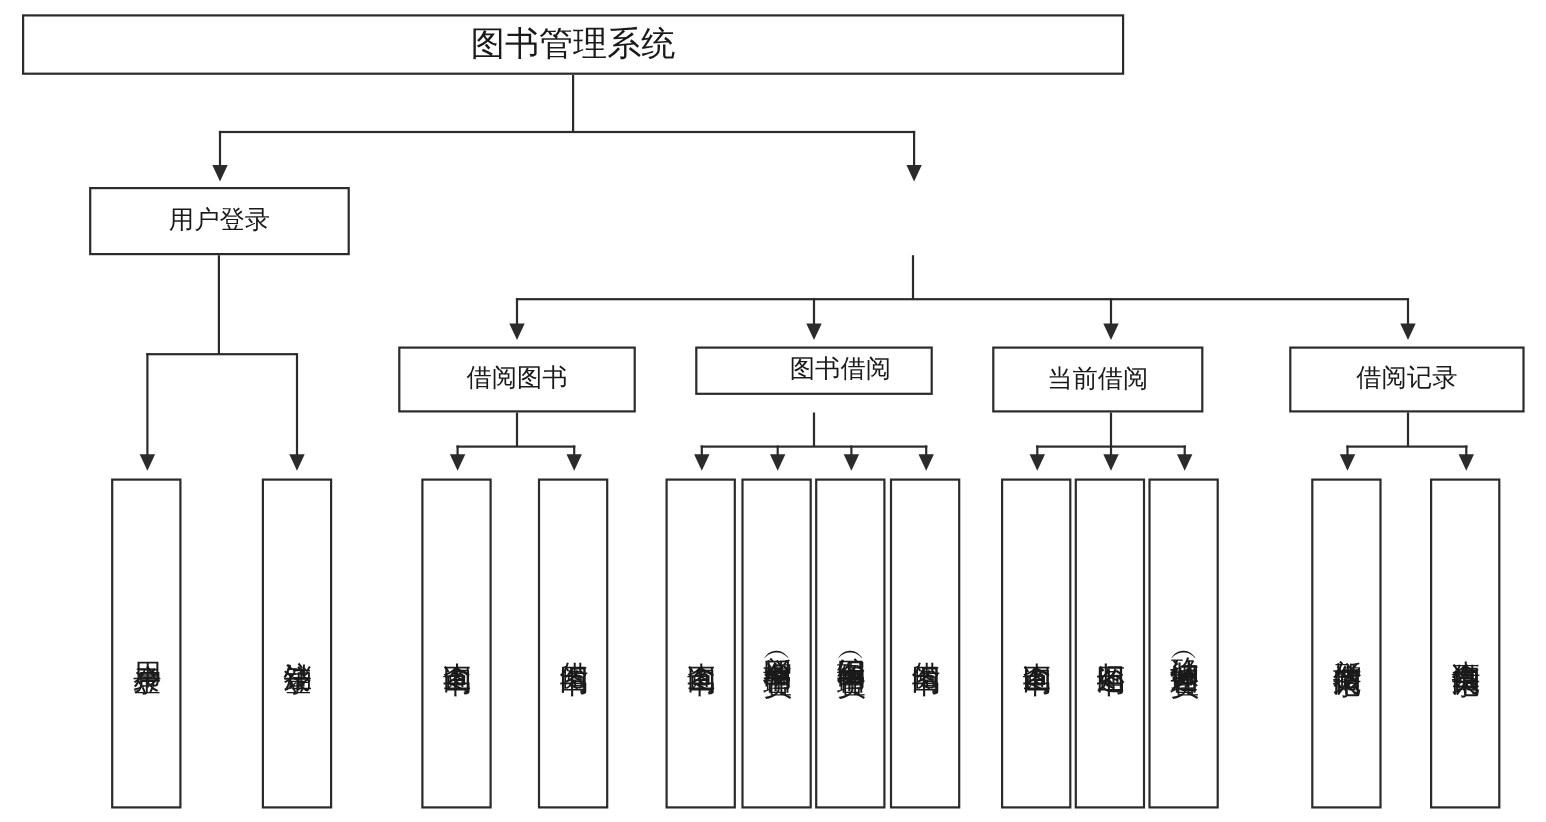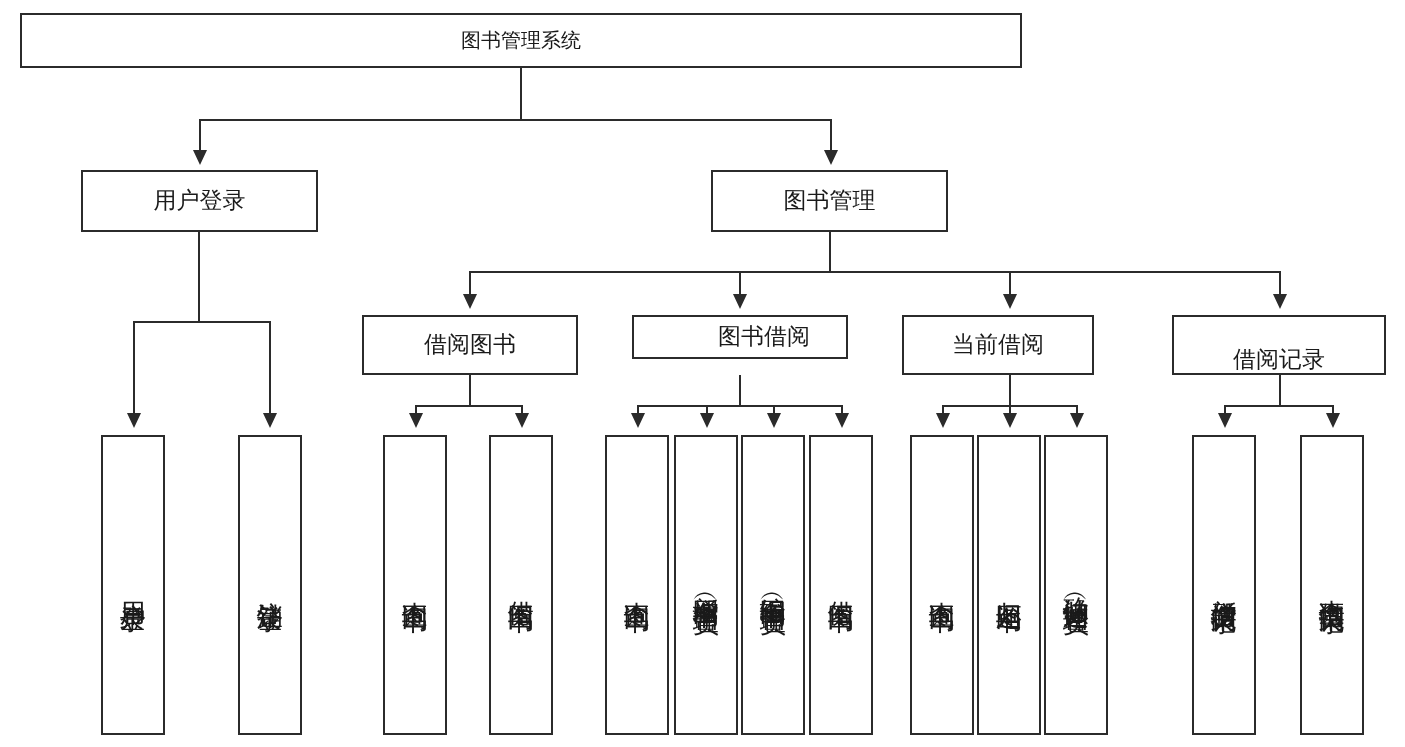--- a/index.html
+++ b/index.html
@@ -29,21 +29,21 @@
     justify-content: center;
     color: #1a1a1a;
   }
   .node-label {
     white-space: nowrap;
     line-height: 1.12;
   }
 
   
   .node.root { }
-  .node.root .node-label { font-size: 20px; }
+  .node.root .node-label { font-size: 31px; }
 
   
   .node.branch .node-label { font-size: 23px; }
 
   
   .node.leaf {
     align-items: center;
     justify-content: center;
   }
   .node.leaf .node-label {
@@ -95,23 +95,20 @@
   <div class="hline" style="left:199px; top:119px; width:633px;"></div>
   <div class="vline" style="left:199px; top:119px; height:32px;"></div>
   <div class="arrow" style="left:193px; top:150px;"></div>
   <div class="vline" style="left:830px; top:119px; height:32px;"></div>
   <div class="arrow" style="left:824px; top:150px;"></div>
 
   <div class="node branch" style="left:81px; top:170px; width:237px; height:62px;">
     <span class="node-label">用户登录</span>
   </div>
 
-  <div class="node branch" style="left:711px; top:170px; width:237px; height:62px;">
-    <span class="node-label">图书管理</span>
-  </div>
 
   <div class="vline" style="left:198px; top:232px; height:90px;"></div>
   <div class="hline" style="left:133px; top:321px; width:137px;"></div>
   <div class="vline" style="left:133px; top:321px; height:93px;"></div>
   <div class="arrow" style="left:127px; top:413px;"></div>
   <div class="vline" style="left:269px; top:321px; height:93px;"></div>
   <div class="arrow" style="left:263px; top:413px;"></div>
 
   <div class="vline" style="left:829px; top:232px; height:40px;"></div>
   <div class="hline" style="left:469px; top:271px; width:811px;"></div>
@@ -126,21 +123,21 @@
 
   <div class="node branch" style="left:362px; top:315px; width:216px; height:60px;">
     <span class="node-label">借阅图书</span>
   </div>
   <div class="node branch" style="left:632px; top:315px; width:216px; height:44px;padding-left:48px;">
     <span class="node-label">图书借阅</span>
   </div>
   <div class="node branch" style="left:902px; top:315px; width:192px; height:60px;font-family:Liberation Serif, serif;">
     <span class="node-label">当前借阅</span>
   </div>
-  <div class="node branch" style="left:1172px; top:315px; width:214px; height:60px;align-items:flex-end;">
+  <div class="node branch" style="left:1172px; top:315px; width:214px; height:60px;">
     <span class="node-label">借阅记录</span>
   </div>
 
   <div class="vline" style="left:469px; top:375px; height:31px;"></div>
   <div class="hline" style="left:415px; top:405px; width:108px;"></div>
   <div class="vline" style="left:415px; top:405px; height:9px;"></div>
   <div class="arrow" style="left:409px; top:413px;"></div>
   <div class="vline" style="left:521px; top:405px; height:9px;"></div>
   <div class="arrow" style="left:515px; top:413px;"></div>
 

